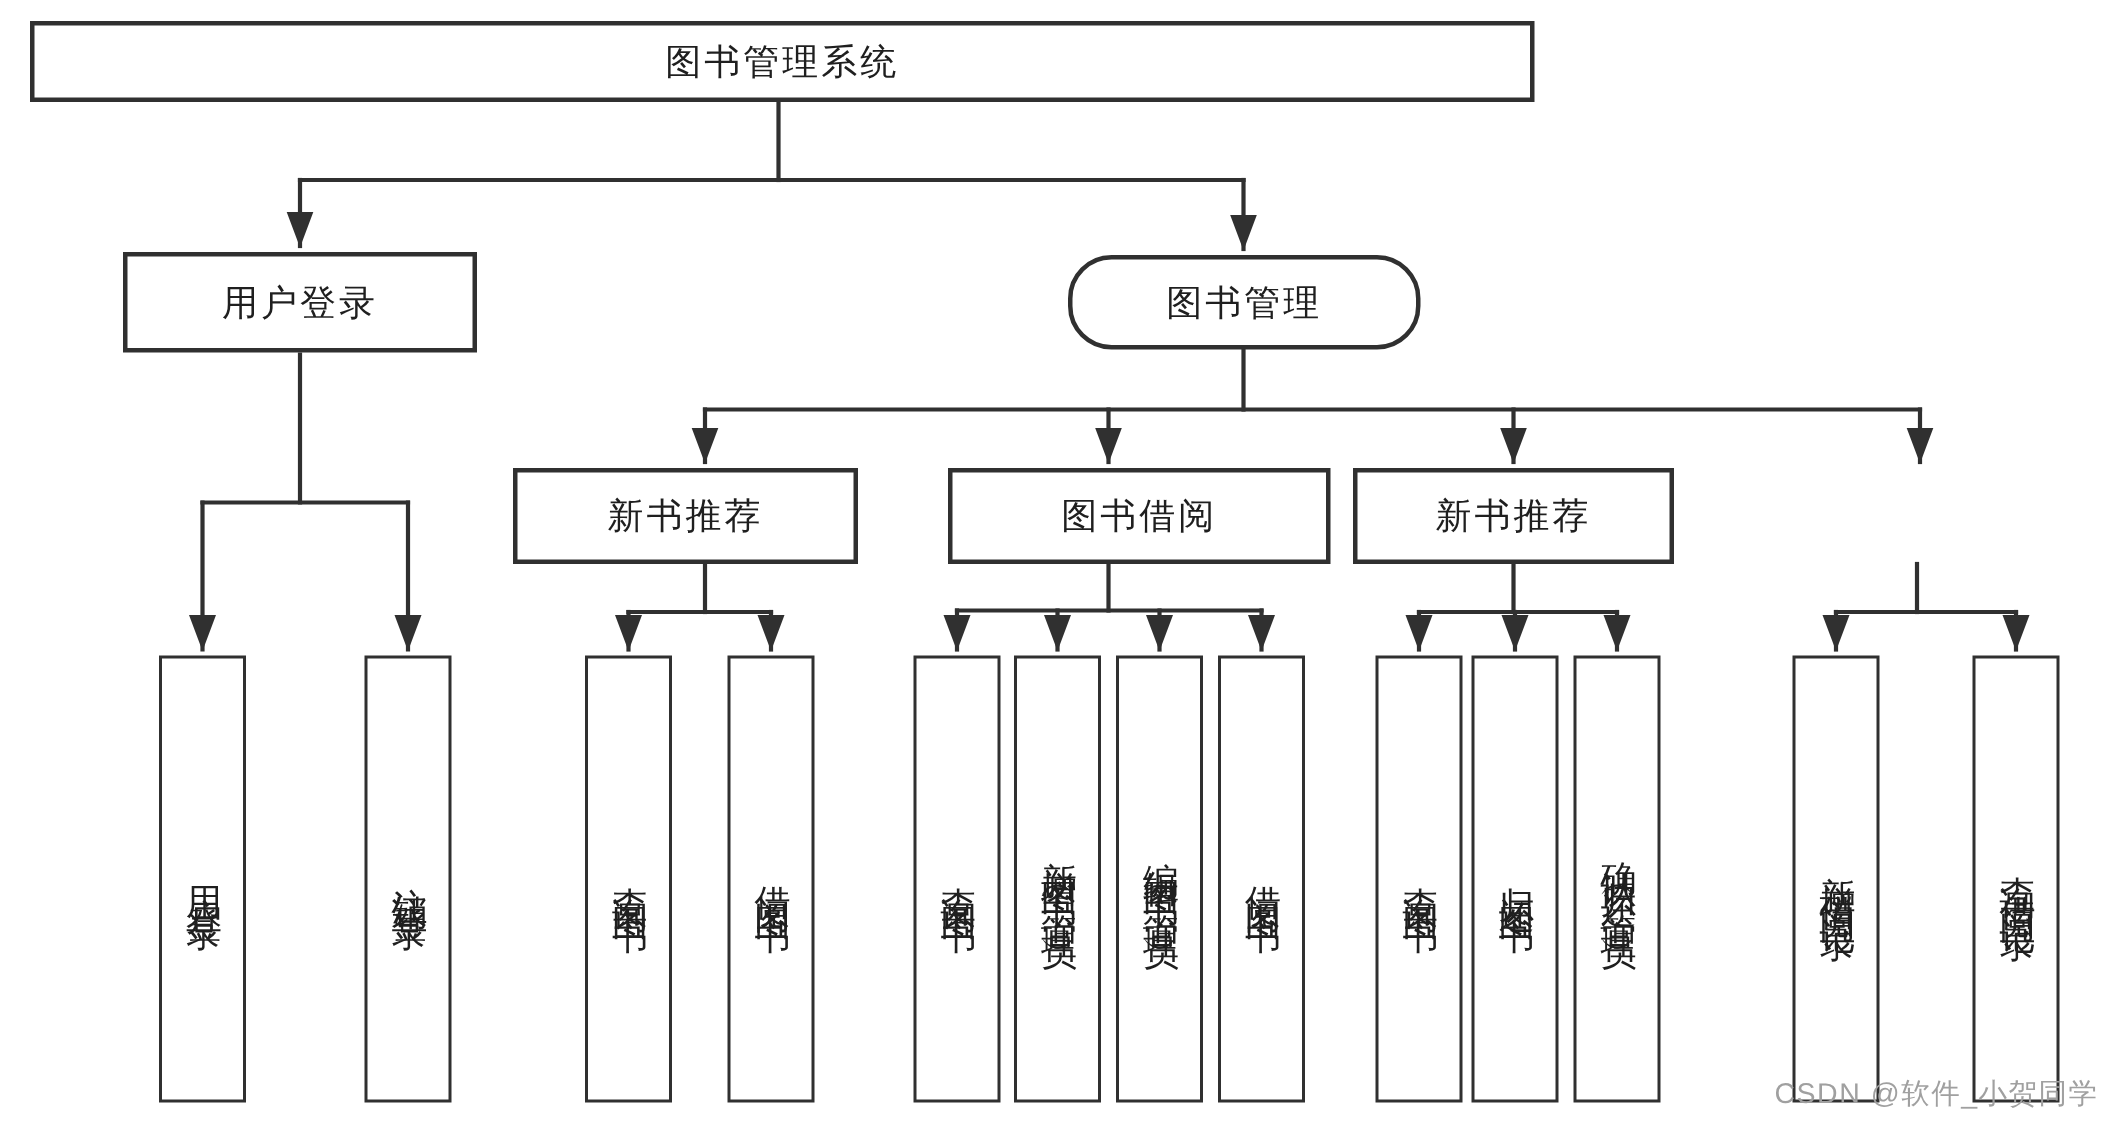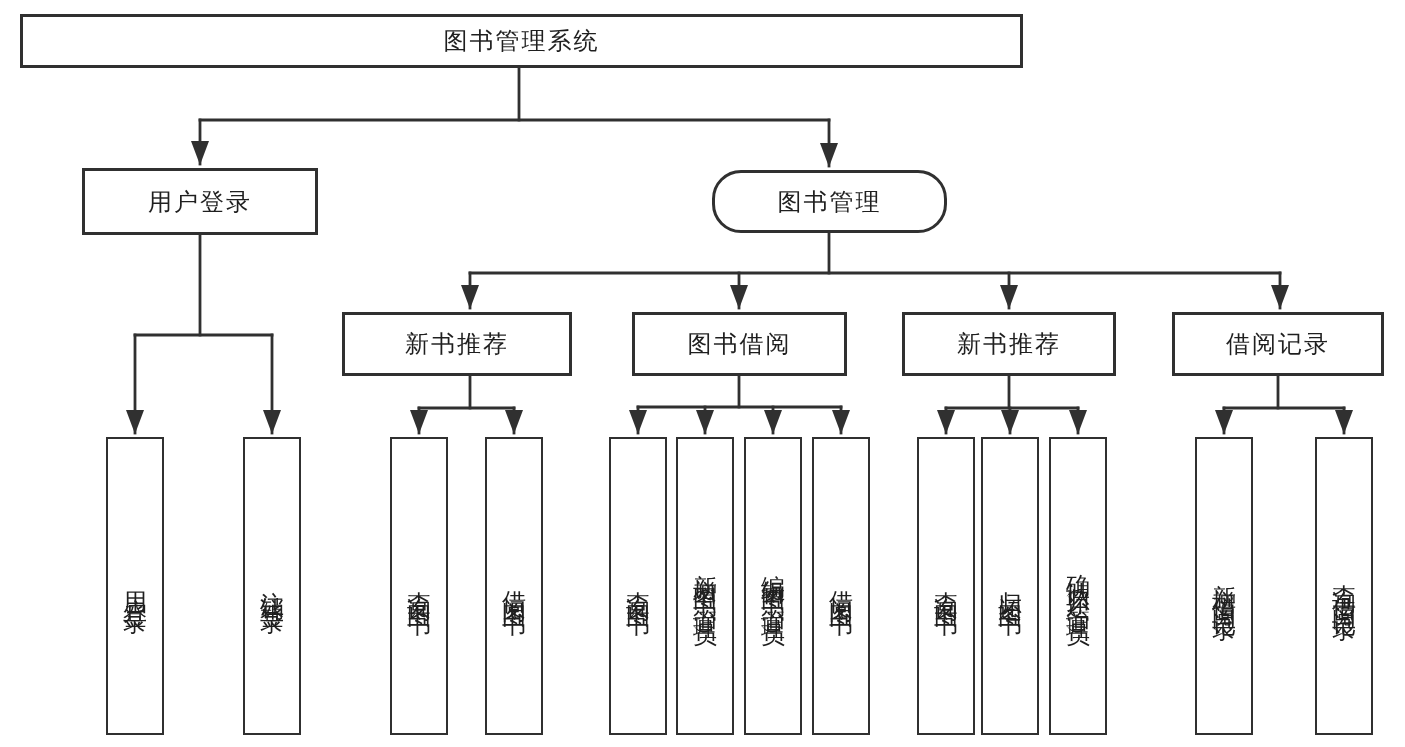--- a/index.html
+++ b/index.html
@@ -26,21 +26,21 @@
     color:var(--text);
     font-size:24px;letter-spacing:2px;
     white-space:nowrap;
     text-align:center;
   }
   .root{left:20px;top:14px;width:1003px;height:54px;}
   .lvl2-a{left:82px;top:168px;width:236px;height:67px;}
   .lvl2-b{left:712px;top:170px;width:235px;height:63px;border-radius:29px;}
   .lvl3{top:312px;height:64px;}
   .l3-1{left:342px;width:230px;}
-  .l3-2{left:632px;width:215px;}
+  .l3-2{left:632px;width:255px;}
   .l3-3{left:902px;width:214px;}
   .l3-4{left:1172px;width:212px;}
   .leaf{
     top:437px;width:58px;height:298px;
     border-width:2.5px;
     writing-mode:vertical-rl;text-orientation:mixed;
     font-size:24px;letter-spacing:7px;line-height:1;
   }
   .watermark{
     position:absolute;z-index:3;
@@ -106,34 +106,34 @@
   </svg>
 
   <div class="box root">图书管理系统</div>
 
   <div class="box lvl2-a">用户登录</div>
   <div class="box lvl2-b">图书管理</div>
 
   <div class="box lvl3 l3-1">新书推荐</div>
   <div class="box lvl3 l3-2">图书借阅</div>
   <div class="box lvl3 l3-3">新书推荐</div>
-  <div class="box lvl3 l3-4">借阅记录</div>
 
   <div class="box leaf" style="left:106px">用户登录</div>
   <div class="box leaf" style="left:243px">注销登录</div>
 
   <div class="box leaf" style="left:390px">查询图书</div>
   <div class="box leaf" style="left:485px">借阅图书</div>
 
   <div class="box leaf" style="left:609px">查询图书</div>
   <div class="box leaf" style="left:676px">新增图书（管理员）</div>
   <div class="box leaf" style="left:744px">编辑图书（管理员）</div>
   <div class="box leaf" style="left:812px">借阅图书</div>
 
   <div class="box leaf" style="left:917px">查询图书</div>
   <div class="box leaf" style="left:981px">归还图书</div>
   <div class="box leaf" style="left:1049px">确认归还（管理员）</div>
 
   <div class="box leaf" style="left:1195px">新增借阅记录</div>
   <div class="box leaf" style="left:1315px">查询借阅记录</div>
 
+  <div class="watermark">CSDN @软件_小贺同学</div>
 
 </div>
 
 </body></html>

